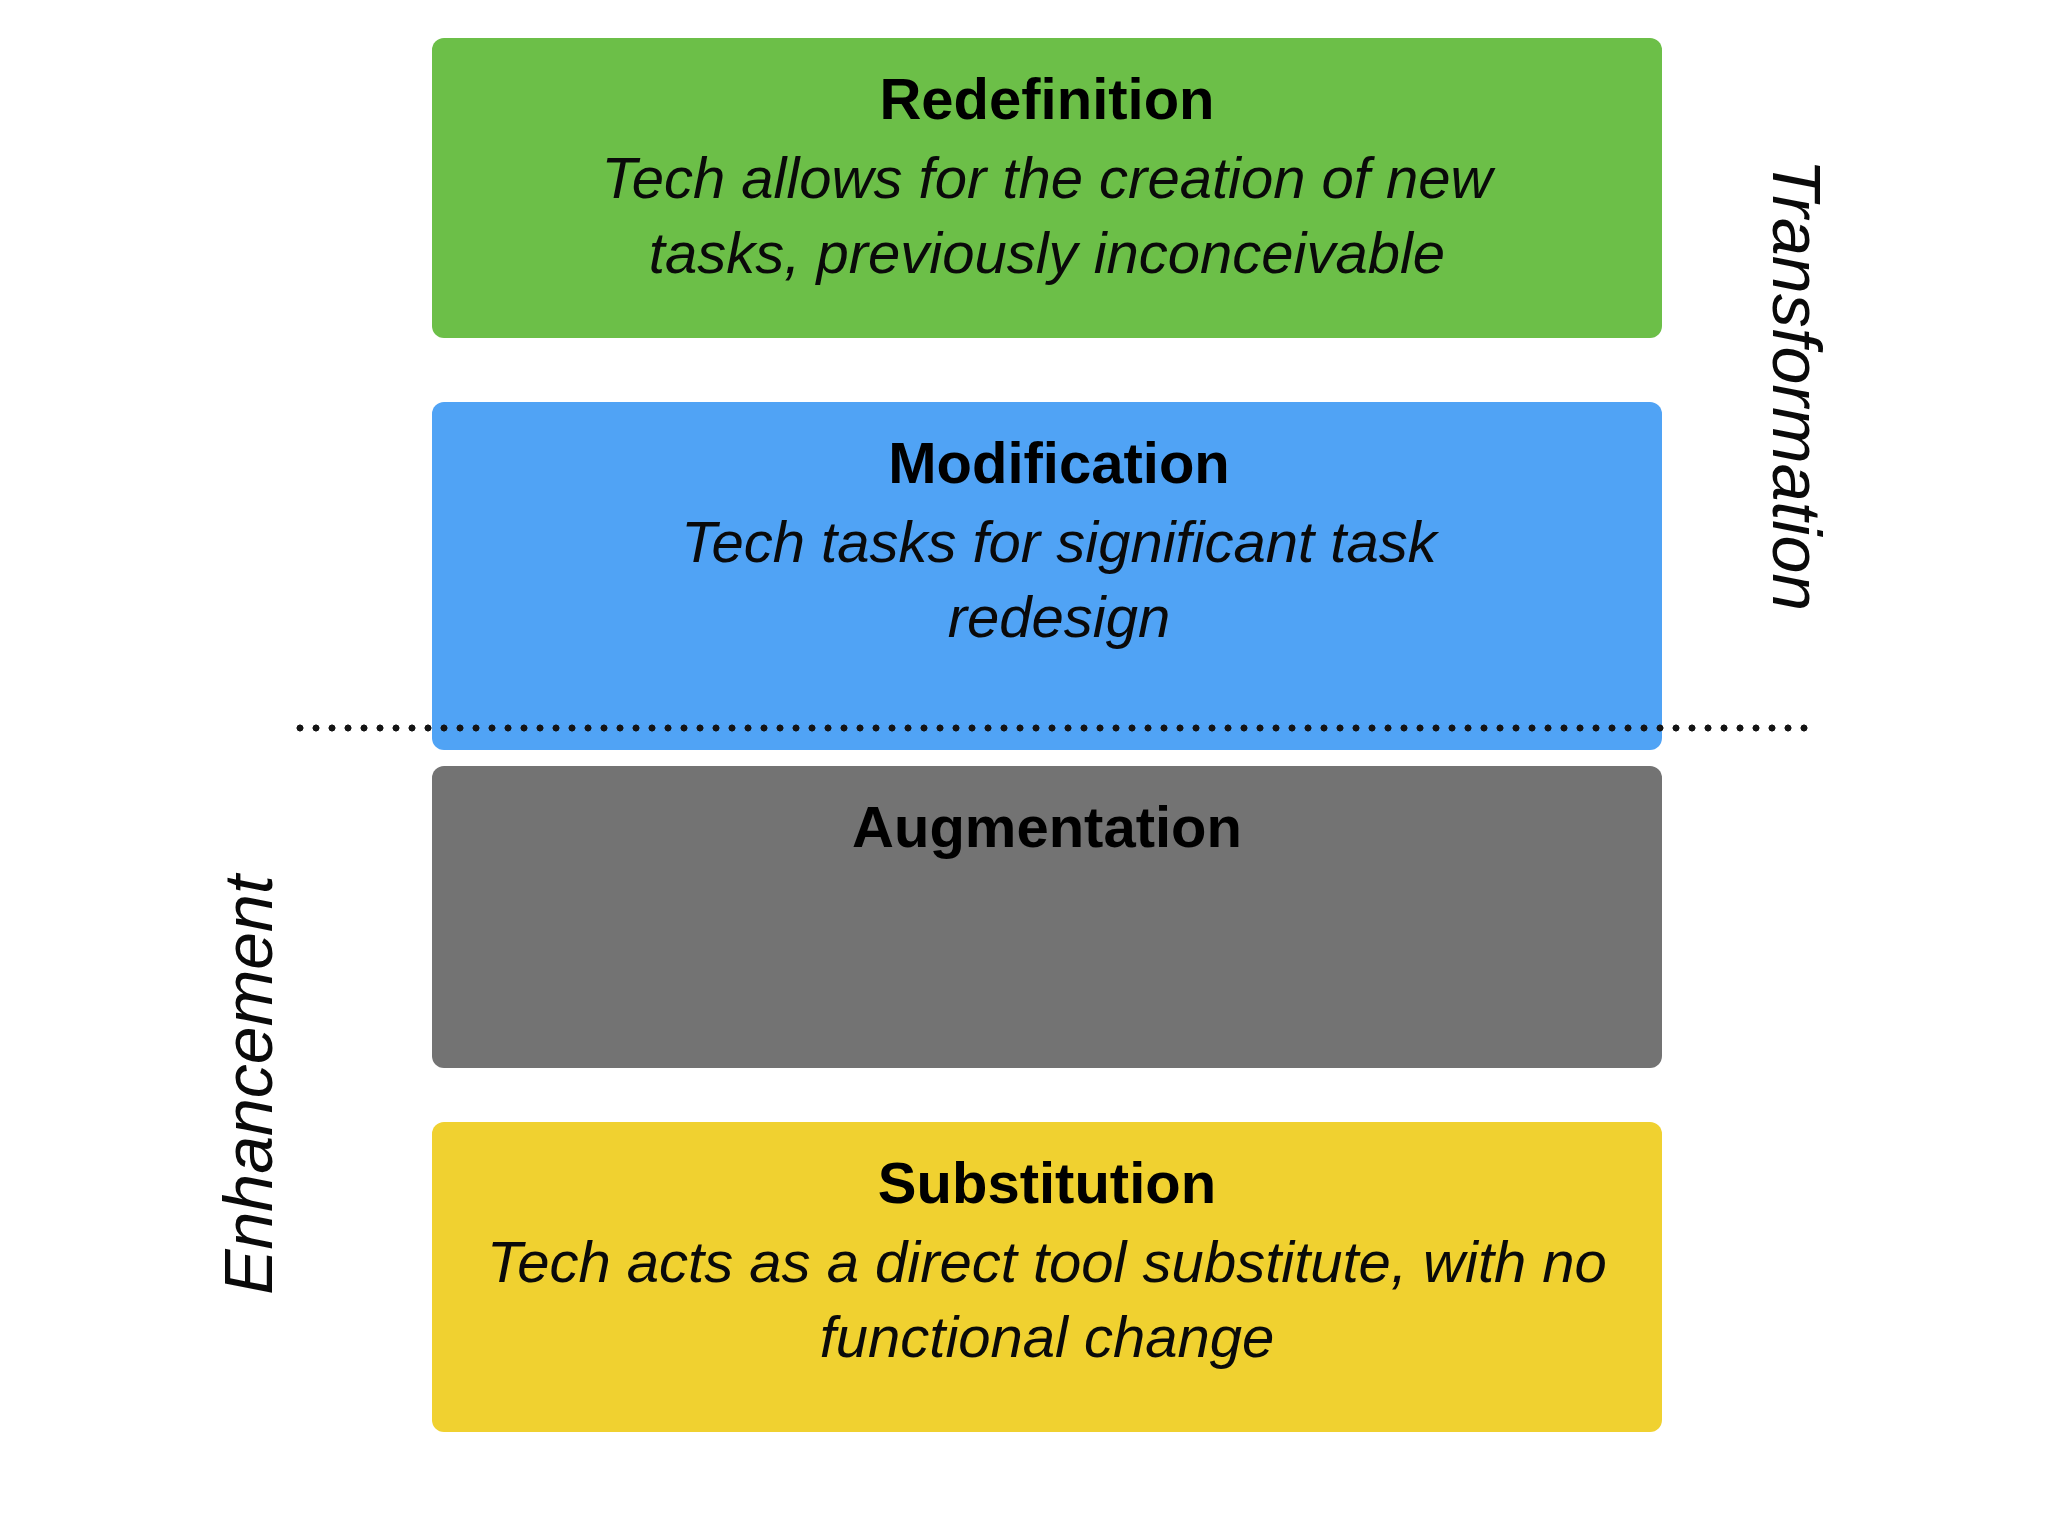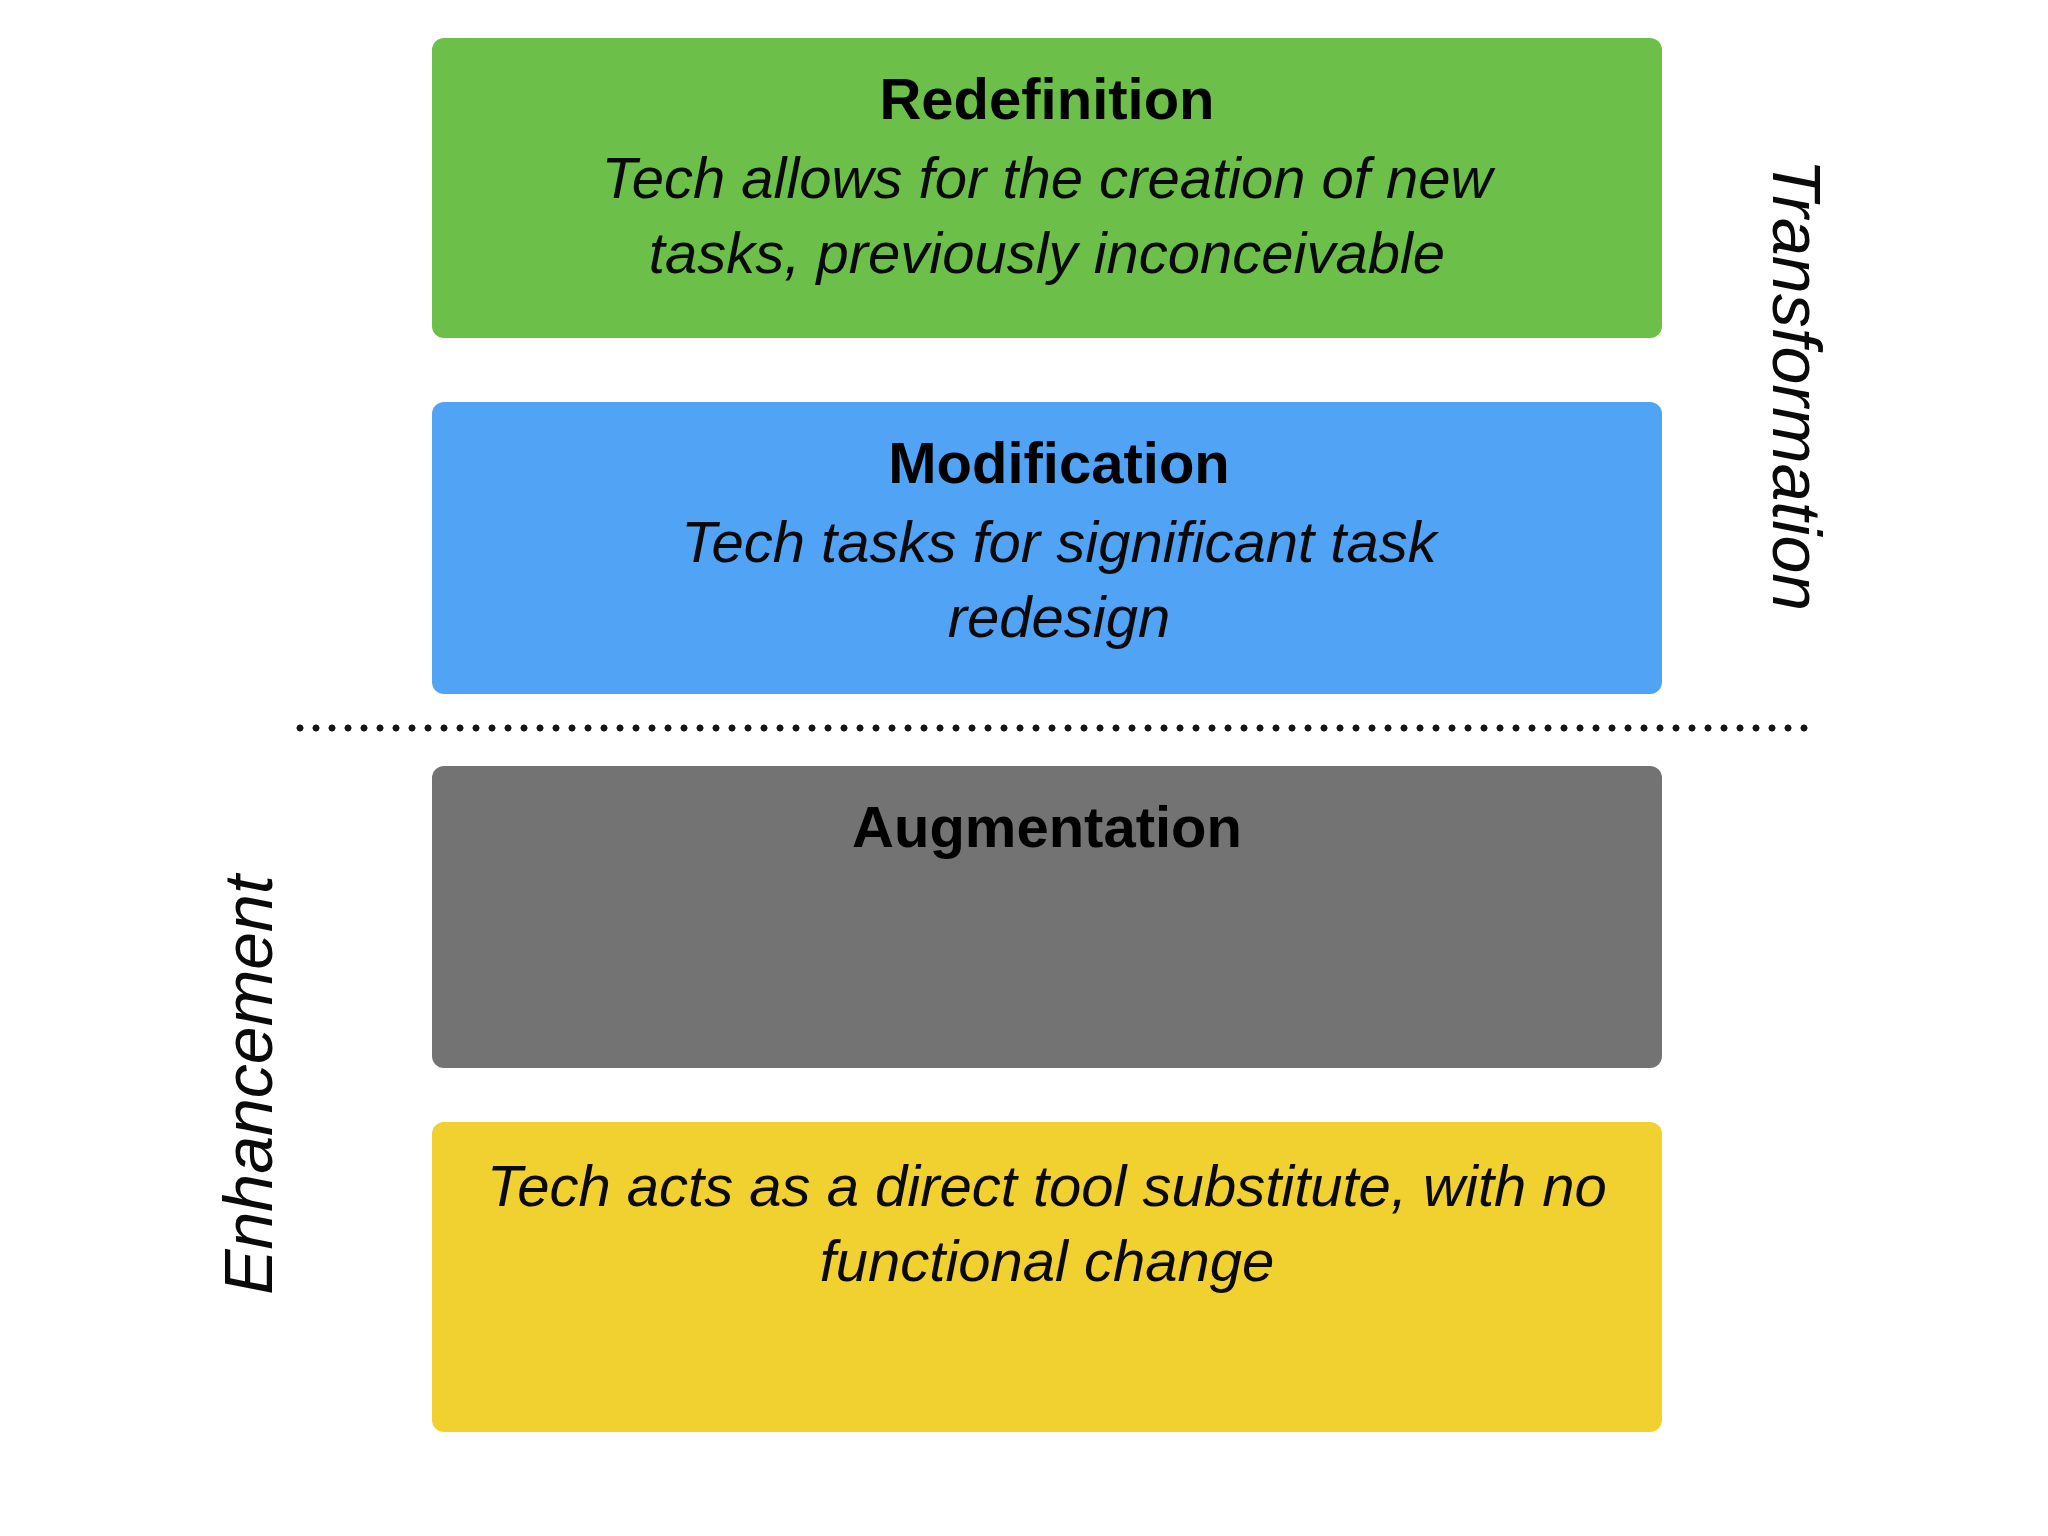--- a/index.html
+++ b/index.html
@@ -22,21 +22,21 @@
     width: 1230px;
     border-radius: 12px;
     box-sizing: border-box;
     display: flex;
     flex-direction: column;
     align-items: center;
     padding-top: 26px;
     text-align: center;
   }
   .level-0 { top: 38px;   height: 300px; }
-  .level-1 { top: 402px;  height: 292px; padding-left: 24px; }
+  .level-1 { top: 402px;  height: 348px; padding-left: 24px; }
   .level-2 { top: 766px;  height: 302px; }
   .level-3 { top: 1122px; height: 310px; }
   .level-title {
     font-size: 58px;
     font-weight: bold;
     line-height: 1.2;
     margin-bottom: 6px;
     color: #000000;
   }
   .level-desc {
@@ -98,17 +98,18 @@
 redesign</div>
   </div>
 
   <div class="divider"></div>
 
   <div class="level-box level-2" style="background-color: #737373;">
     <div class="level-title">Augmentation</div>
   </div>
 
   <div class="level-box level-3" style="background-color: rgb(240, 209, 48);">
+    <div class="level-title">Substitution</div>
     <div class="level-desc">Tech acts as a direct tool substitute, with no
 functional change</div>
   </div>
 
 </div>
 
 </body></html>

